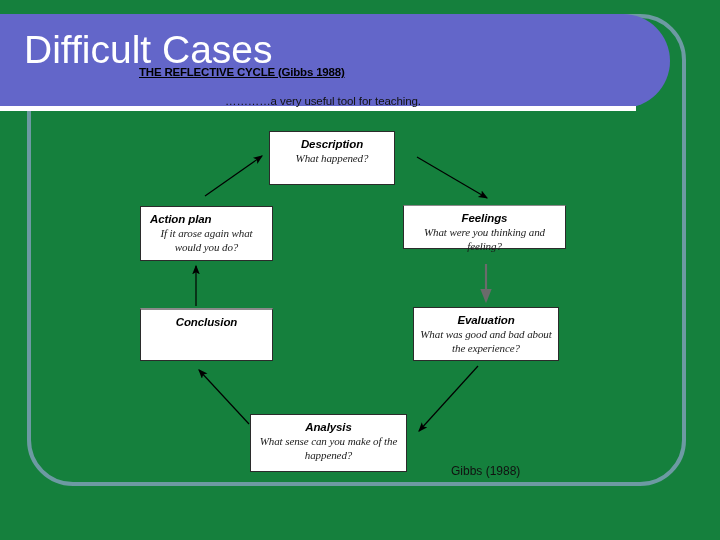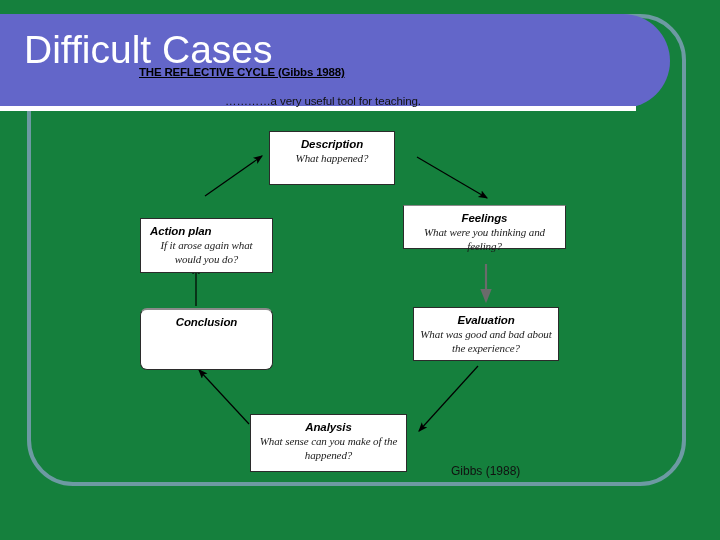--- a/index.html
+++ b/index.html
@@ -112,30 +112,30 @@
 
   .node .n-body {
     font-family: "Liberation Serif", serif;
     font-size: 11px;
     color: #1a1a1a;
     line-height: 14px;
     padding: 0 5px;
     letter-spacing: -0.1px;
   }
 
-  .node.left-title { text-align: center; margin-top: 12px; }
+  .node.left-title { text-align: center; }
   .node.left-title .n-title { text-align: left; padding-left: 9px; }
 
   #node-description { left: 269px; top: 131px; width: 126px; height: 54px; }
   #node-feelings    { left: 403px; top: 205px; width: 163px; height: 44px;
                       border-top-color: #8a8a8a; }
   #node-evaluation  { left: 413px; top: 307px; width: 146px; height: 54px; }
   #node-analysis    { left: 250px; top: 414px; width: 157px; height: 58px; }
-  #node-conclusion  { left: 140px; top: 308px; width: 133px; height: 62px;
-                      border-top-color: #8a8a8a; border-top-width: 2px; border-radius: 7px; }
+  #node-conclusion  { left: 140px; top: 308px; width: 133px; height: 53px;
+                      border-top-color: #8a8a8a; border-top-width: 2px; }
   #node-actionplan  { left: 140px; top: 206px; width: 133px; height: 55px; }
 
   
   .arrows {
     position: absolute;
     left: 0; top: 0;
     width: 720px; height: 540px;
     pointer-events: none;
   }
 

